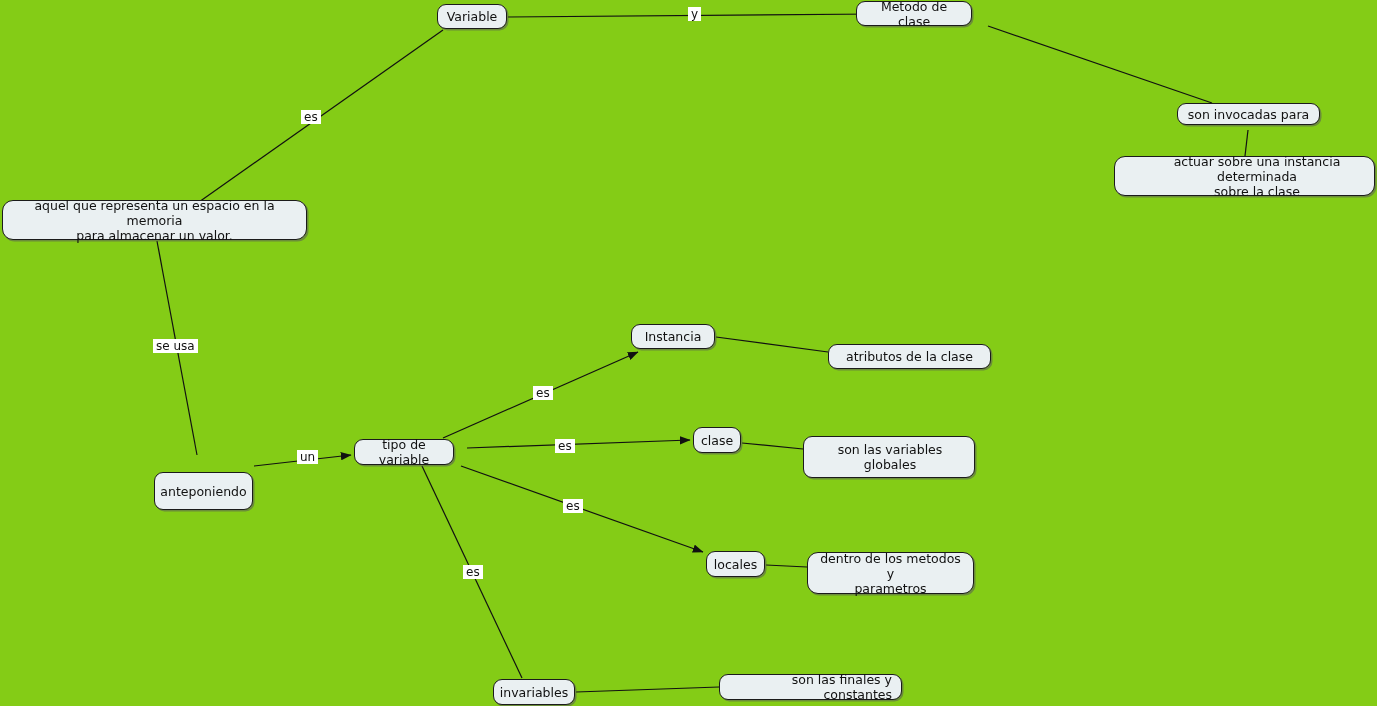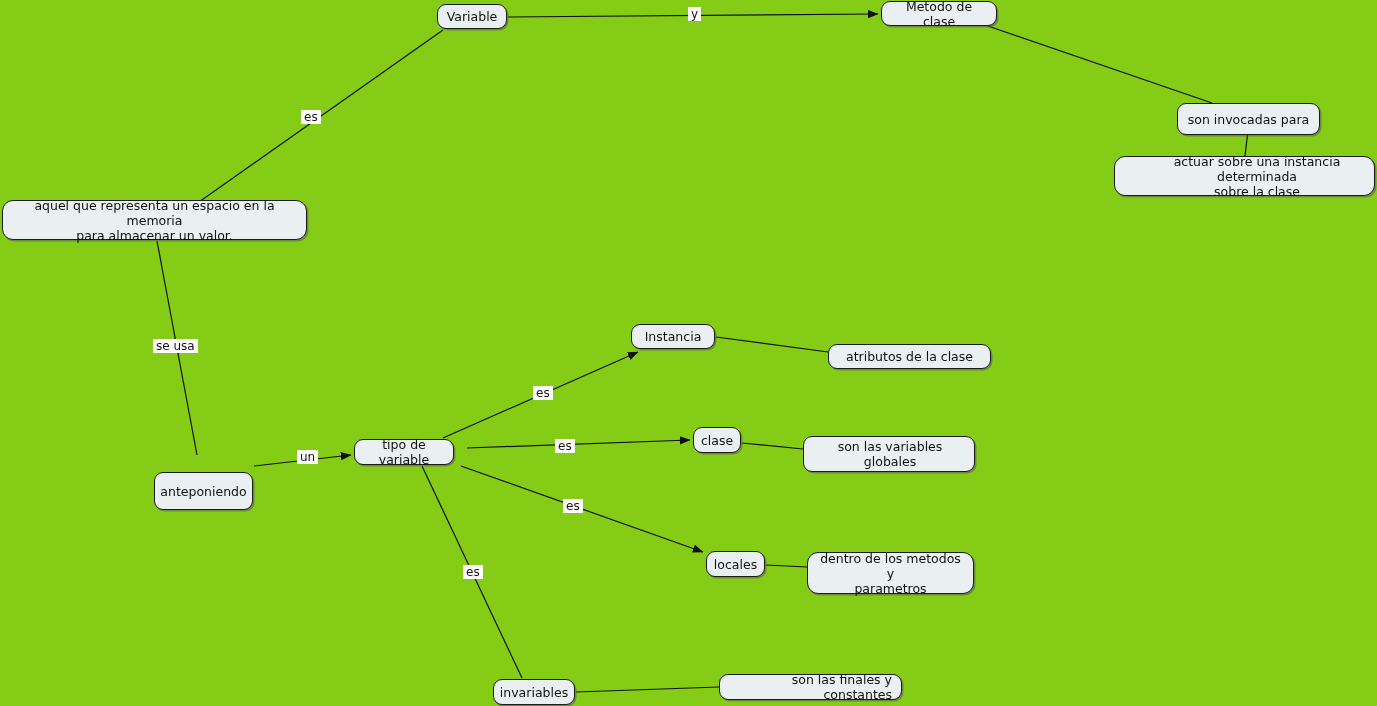--- a/index.html
+++ b/index.html
@@ -80,32 +80,32 @@
         <line x1="467" y1="448" x2="690" y2="440" stroke="#111111" stroke-width="1.2" marker-end="url(#arrowhead)"></line>
         <line x1="742" y1="443" x2="803" y2="449" stroke="#111111" stroke-width="1.2"></line>
         <line x1="461" y1="466" x2="703" y2="552" stroke="#111111" stroke-width="1.2" marker-end="url(#arrowhead)"></line>
         <line x1="766" y1="565" x2="807" y2="567" stroke="#111111" stroke-width="1.2"></line>
         <line x1="422" y1="466" x2="522" y2="678" stroke="#111111" stroke-width="1.2"></line>
         <line x1="576" y1="692" x2="719" y2="687" stroke="#111111" stroke-width="1.2"></line>
       </g>
   </svg>
   <div id="nodes-layer">
       <div class="node" style="left: 437px; top: 4px; width: 70px; height: 25px;">Variable</div>
-      <div class="node" style="left: 881px; top: 1px; width: 116px; height: 25px;">Metodo de clase</div>
-      <div class="node" style="left: 1177px; top: 103px; width: 143px; height: 32px;">son invocadas para</div>
+      <div class="node" style="left: 856px; top: 1px; width: 116px; height: 25px;">Metodo de clase</div>
+      <div class="node" style="left: 1177px; top: 103px; width: 143px; height: 22px;">son invocadas para</div>
       <div class="node multiline" style="left: 1114px; top: 156px; width: 261px; height: 40px; padding-left: 34px;">actuar sobre una instancia determinada
 sobre la clase</div>
       <div class="node multiline" style="left: 2px; top: 200px; width: 305px; height: 40px;">aquel que representa un espacio en la memoria
 para almacenar un valor.</div>
       <div class="node" style="left: 154px; top: 472px; width: 99px; height: 38px;">anteponiendo</div>
       <div class="node" style="left: 354px; top: 439px; width: 100px; height: 26px;">tipo de variable</div>
       <div class="node" style="left: 631px; top: 324px; width: 84px; height: 25px;">Instancia</div>
       <div class="node" style="left: 828px; top: 344px; width: 163px; height: 25px;">atributos de la clase</div>
       <div class="node" style="left: 693px; top: 427px; width: 48px; height: 26px;">clase</div>
-      <div class="node" style="left: 803px; top: 436px; width: 172px; height: 36px; padding-left: 11px;">son las variables globales</div>
+      <div class="node" style="left: 803px; top: 436px; width: 172px; height: 42px; padding-left: 11px;">son las variables globales</div>
       <div class="node" style="left: 706px; top: 551px; width: 59px; height: 26px;">locales</div>
       <div class="node multiline" style="left: 807px; top: 552px; width: 167px; height: 42px;">dentro de los metodos  y
 parametros</div>
       <div class="node" style="left: 493px; top: 679px; width: 82px; height: 26px;">invariables</div>
       <div class="node" style="left: 719px; top: 674px; width: 183px; height: 26px; text-align: right;">son las finales y constantes</div>
     </div>
   <div id="labels-layer">
       <div class="edge-label" style="left: 688px; top: 7px;">y</div>
       <div class="edge-label" style="left: 301px; top: 110px;">es</div>
       <div class="edge-label" style="left: 153px; top: 339px;">se usa</div>

